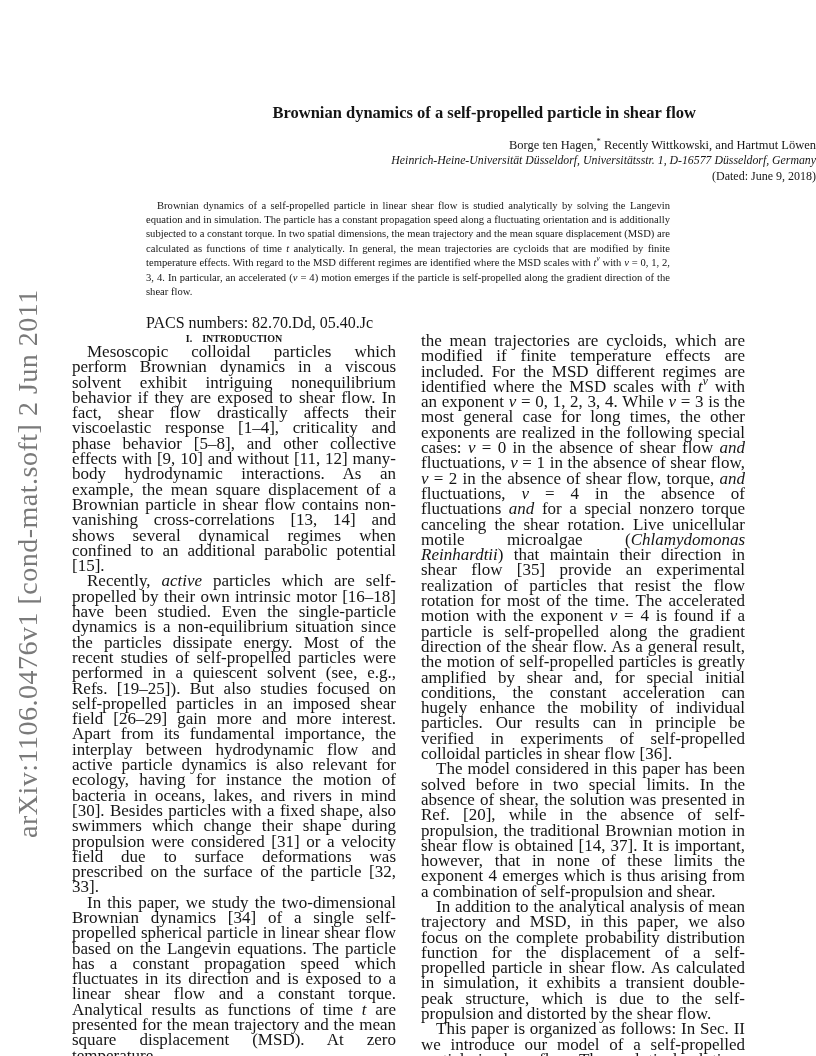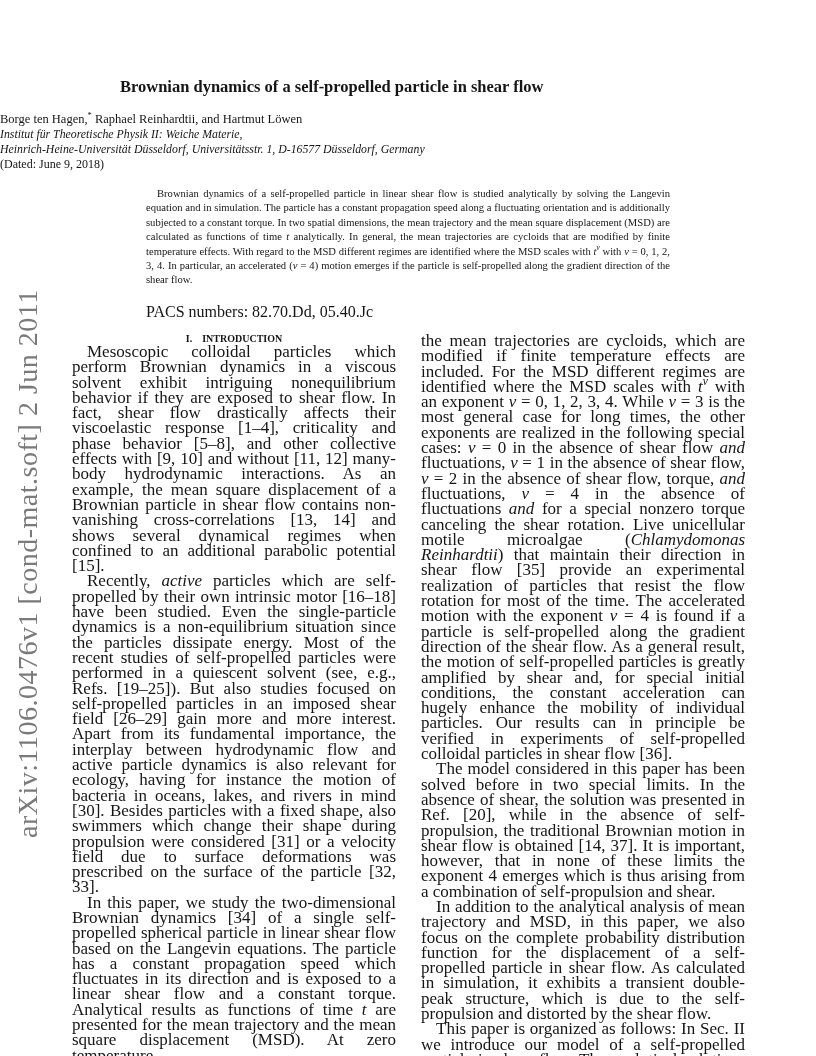--- a/index.html
+++ b/index.html
@@ -17,21 +17,21 @@
   .arxiv-stamp {
     position: absolute;
     left: 12px; top: 838px;
     transform-origin: 0 0;
     transform: rotate(-90deg);
     white-space: nowrap;
     font-size: 28px;
     color: #7a7a7a;
     letter-spacing: 0.5px;
   }
-  .header { padding-top: 77px; text-align: left; }
+  .header { padding-top: 103px; text-align: right; }
   .title { font-size: 16.5px; font-weight: bold; margin: 0 120px; }
   .authors { margin-top: 15px; font-size: 12.5px; }
   .affil { font-style: italic; font-size: 11.8px; line-height: 14.5px; }
   .dated { font-size: 12px; margin-top: 1px; }
   .abstract {
     width: 524px; margin: 15px auto 0;
     font-size: 10.6px; line-height: 14.4px;
     text-align: justify;
     text-indent: 11px;
     hyphens: auto;
@@ -63,22 +63,21 @@
 </style>
 </head>
 <body>
 
 <div class="page">
 
   <div class="arxiv-stamp">arXiv:1106.0476v1  [cond-mat.soft]  2 Jun 2011</div>
 
   <div class="header">
     <div class="title">Brownian dynamics of a self-propelled particle in shear flow</div>
-    <div class="authors"><span>Borge ten Hagen,</span><sup>*</sup><span> Raphael Reinhardtii, and Hartmut Löwen</span></div>
-    <div class="affil">Institut für Theoretische Physik II: Weiche Materie,</div>
+    <div class="authors"><span>Borge ten Hagen,</span><sup>*</sup><span> Recently Wittkowski, and Hartmut Löwen</span></div>
     <div class="affil">Heinrich-Heine-Universität Düsseldorf, Universitätsstr. 1, D-16577 Düsseldorf, Germany</div>
     <div class="dated">(Dated: June 9, 2018)</div>
   </div>
 
   <div class="abstract"><span>Brownian dynamics of a self-propelled particle in linear shear flow is studied analytically by solving the Langevin equation and in simulation. The particle has a constant propagation speed along a fluctuating orientation and is additionally subjected to a constant torque. In two spatial dimensions, the mean trajectory and the mean square displacement (MSD) are calculated as functions of time </span><span style="font-style: italic;">t</span><span> analytically. In general, the mean trajectories are cycloids that are modified by finite temperature effects. With regard to the MSD different regimes are identified where the MSD scales with </span><span style="font-style: italic;">t</span><sup style="font-style: italic;">ν</sup><span> with </span><span style="font-style: italic;">ν</span><span> = 0, 1, 2, 3, 4. In particular, an accelerated (</span><span style="font-style: italic;">ν</span><span> = 4) motion emerges if the particle is self-propelled along the gradient direction of the shear flow.</span></div>
 
   <div class="pacs">PACS numbers: 82.70.Dd, 05.40.Jc</div>
 
   <div class="col col-left">
     <div class="section-heading">

